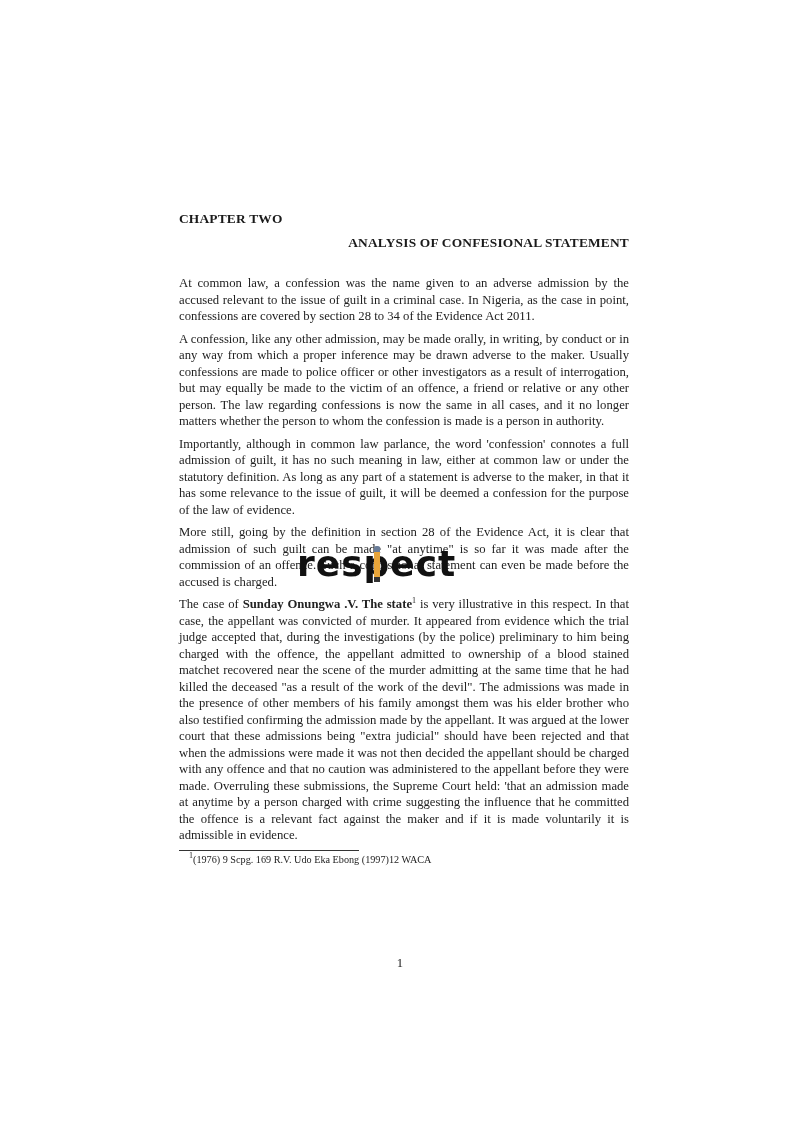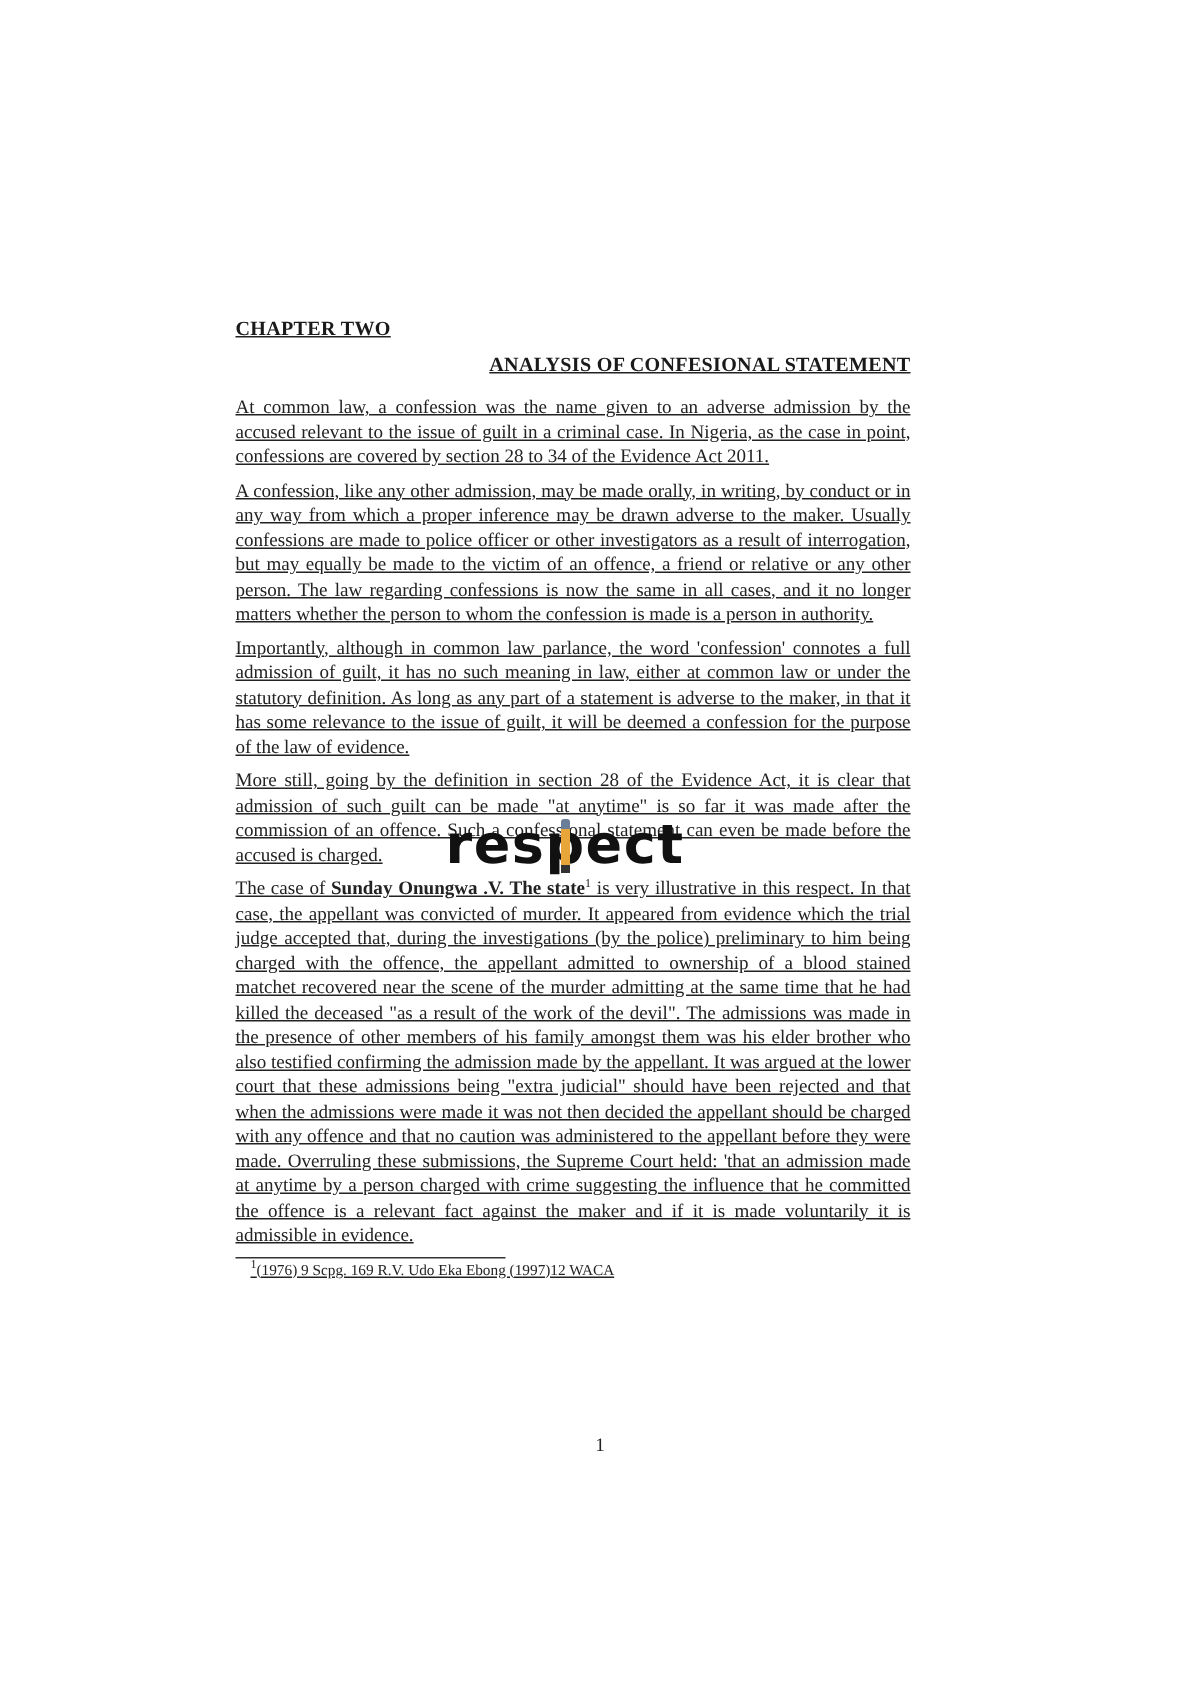--- a/index.html
+++ b/index.html
@@ -10,42 +10,41 @@
     body {
       width: 800px;
       height: 1132px;
       position: relative;
       overflow: hidden;
       font-family: "Liberation Serif", "DejaVu Serif", serif;
       color: #222222;
     }
     .page {
       position: absolute;
-      left: 157px;
+      left: 179px;
       top: 210px;
       width: 450px;
-      text-decoration: underline;
     }
     .heading {
       font-weight: bold;
       font-size: 13.4px;
       letter-spacing: 0.2px;
       margin: 0;
       line-height: 17px;
       color: #1a1a1a;
     }
     .heading + .heading { margin-top: 7px; text-align: right; }
     .para {
       font-size: 12.7px;
       line-height: 16.5px;
       text-align: justify;
       margin: 6px 0 0 0;
       hyphens: none;
     }
-    .para.first { margin-top: 12px; }
+    .para.first { margin-top: 24px; }
     .para b { font-weight: bold; }
     sup { font-size: 8px; line-height: 0; vertical-align: 5px; }
     .fn-rule {
       width: 180px;
       border-top: 1px solid #333;
       margin-top: 6px;
     }
     .footnote {
       font-size: 10.2px;
       line-height: 13px;

